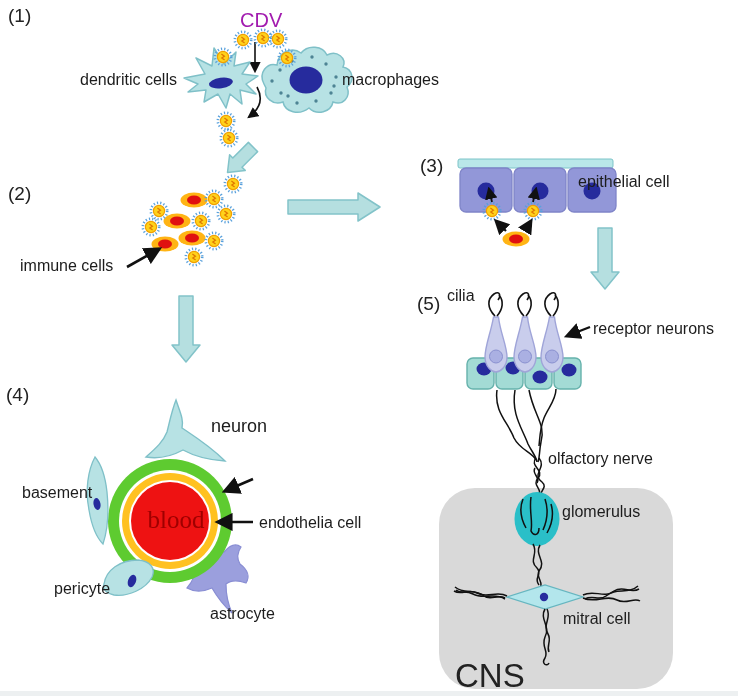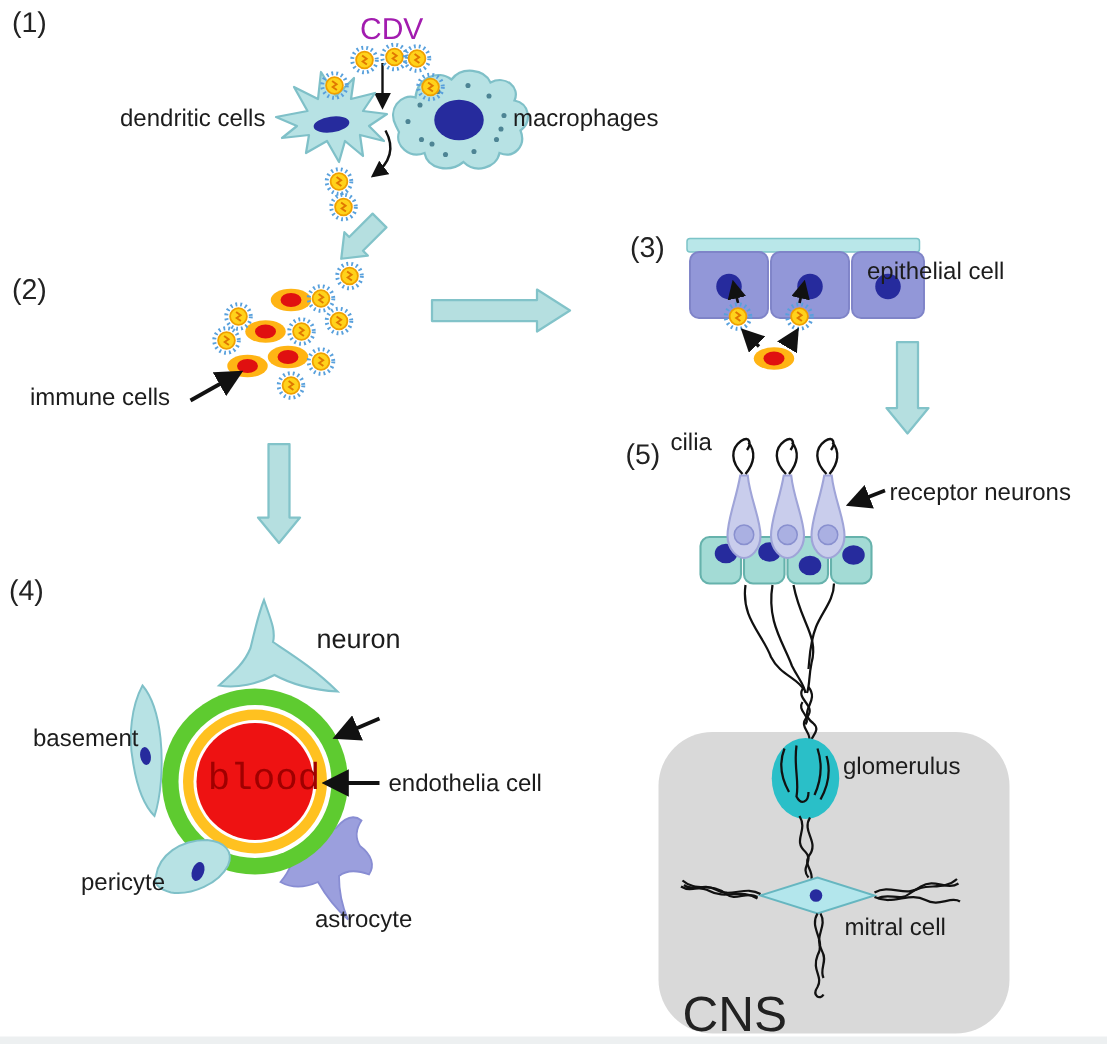--- a/index.html
+++ b/index.html
@@ -3,21 +3,21 @@
 <meta charset="utf-8">
 <style>
   html,body{margin:0;padding:0;background:#fff;}
   #stage{position:relative;width:738px;height:696px;background:#ffffff;overflow:hidden;
          font-family:"Liberation Sans",sans-serif;}
   #art{position:absolute;left:0;top:0;z-index:1;}
   .lbl{position:absolute;z-index:2;font-size:16px;color:#1c1c1c;white-space:nowrap;line-height:1.1;}
   .step{font-size:19px;color:#222;}
   .cdv{font-size:20px;color:#a21caf;text-align:right;}
   .big{font-size:33px;color:#222;}
-  .blood{font-family:Liberation Mono, monospace;font-size:25px;color:#a00000;width:88px;text-align:center;}
+  .blood{font-family:Liberation Serif, serif;font-size:25px;color:#a00000;width:88px;text-align:center;}
 </style>
 </head>
 <body>
 
 <div id="stage">
 
 <svg id="art" width="738" height="696" viewBox="0 0 738 696">
   <defs>
     <marker id="ah" viewBox="0 0 10 10" refX="8" refY="5" markerWidth="7" markerHeight="7" orient="auto-start-reverse">
       <path d="M0,0 L10,5 L0,10 z" fill="#111"></path>
@@ -200,20 +200,21 @@
 <div class="lbl cdv" style="left:240px;top:9px">CDV</div>
 <div class="lbl" style="left:80px;top:71px">dendritic cells</div>
 <div class="lbl" style="left:342px;top:71px">macrophages</div>
 <div class="lbl step" style="left:8px;top:184px">(2)</div>
 <div class="lbl" style="left:20px;top:257px">immune cells</div>
 <div class="lbl step" style="left:420px;top:156px">(3)</div>
 <div class="lbl" style="left:578px;top:173px">epithelial cell</div>
 <div class="lbl step" style="left:417px;top:294px">(5)</div>
 <div class="lbl" style="left:447px;top:287px">cilia</div>
 <div class="lbl" style="left:593px;top:320px">receptor neurons</div>
+<div class="lbl" style="left:548px;top:450px">olfactory nerve</div>
 <div class="lbl" style="left:562px;top:503px">glomerulus</div>
 <div class="lbl" style="left:563px;top:610px">mitral cell</div>
 <div class="lbl big" style="left:455px;top:658px">CNS</div>
 <div class="lbl step" style="left:6px;top:385px">(4)</div>
 <div class="lbl" style="left:211px;top:417px;font-size:18px">neuron</div>
 <div class="lbl" style="left:22px;top:484px">basement</div>
 <div class="lbl" style="left:259px;top:514px">endothelia cell</div>
 <div class="lbl blood" style="left:132px;top:506px">blood</div>
 <div class="lbl" style="left:54px;top:580px">pericyte</div>
 <div class="lbl" style="left:210px;top:605px">astrocyte</div>

